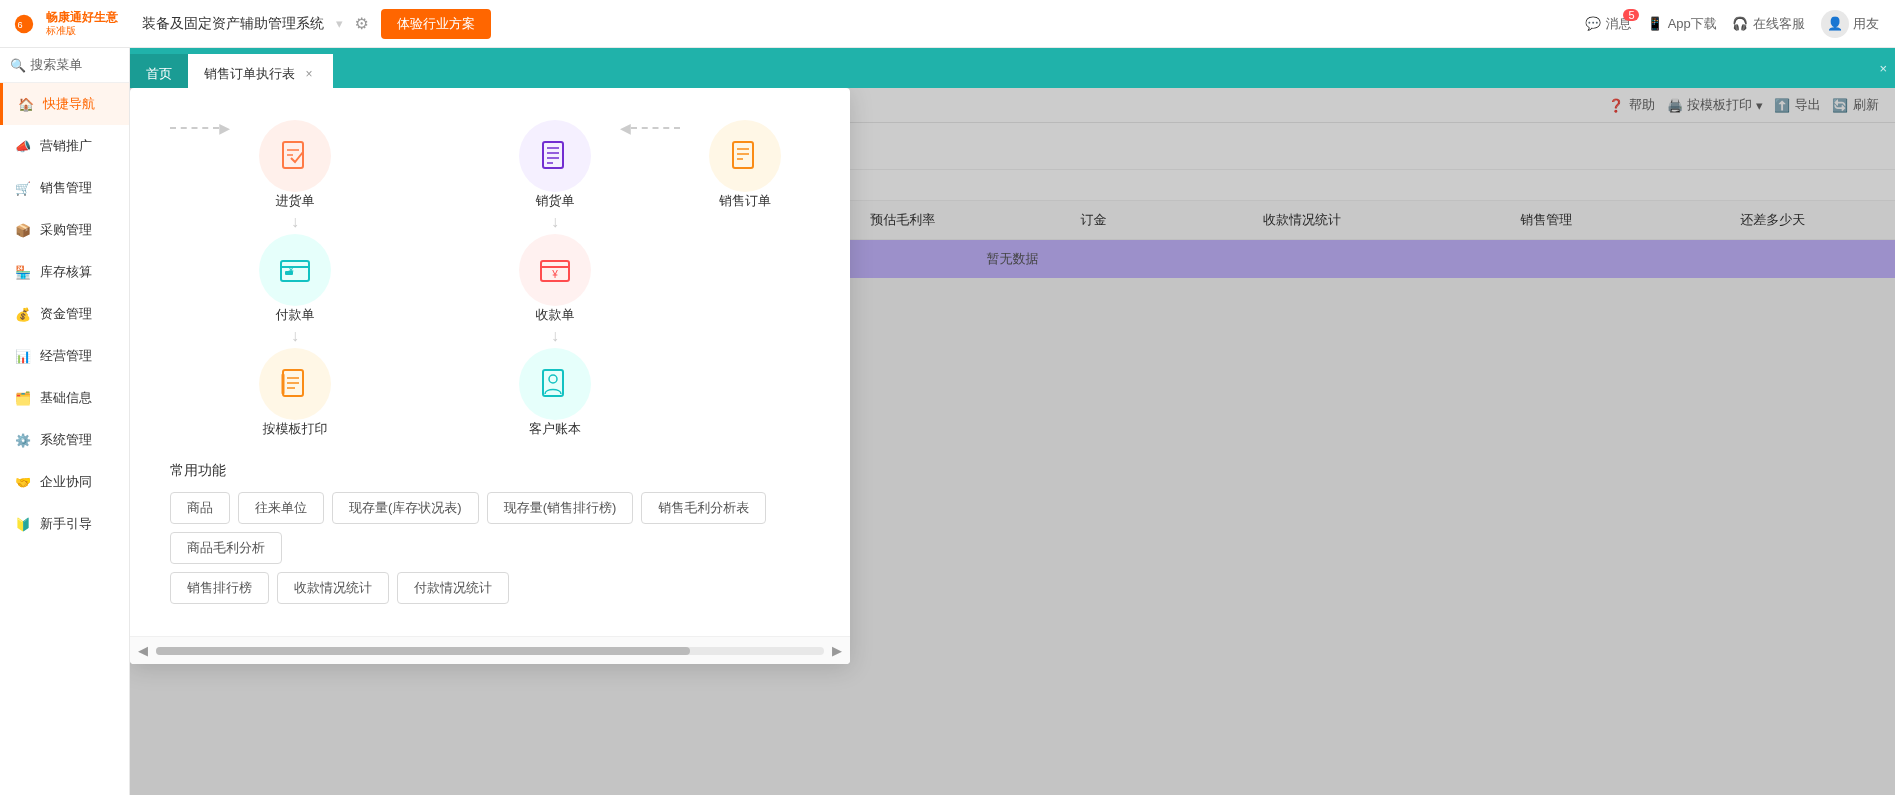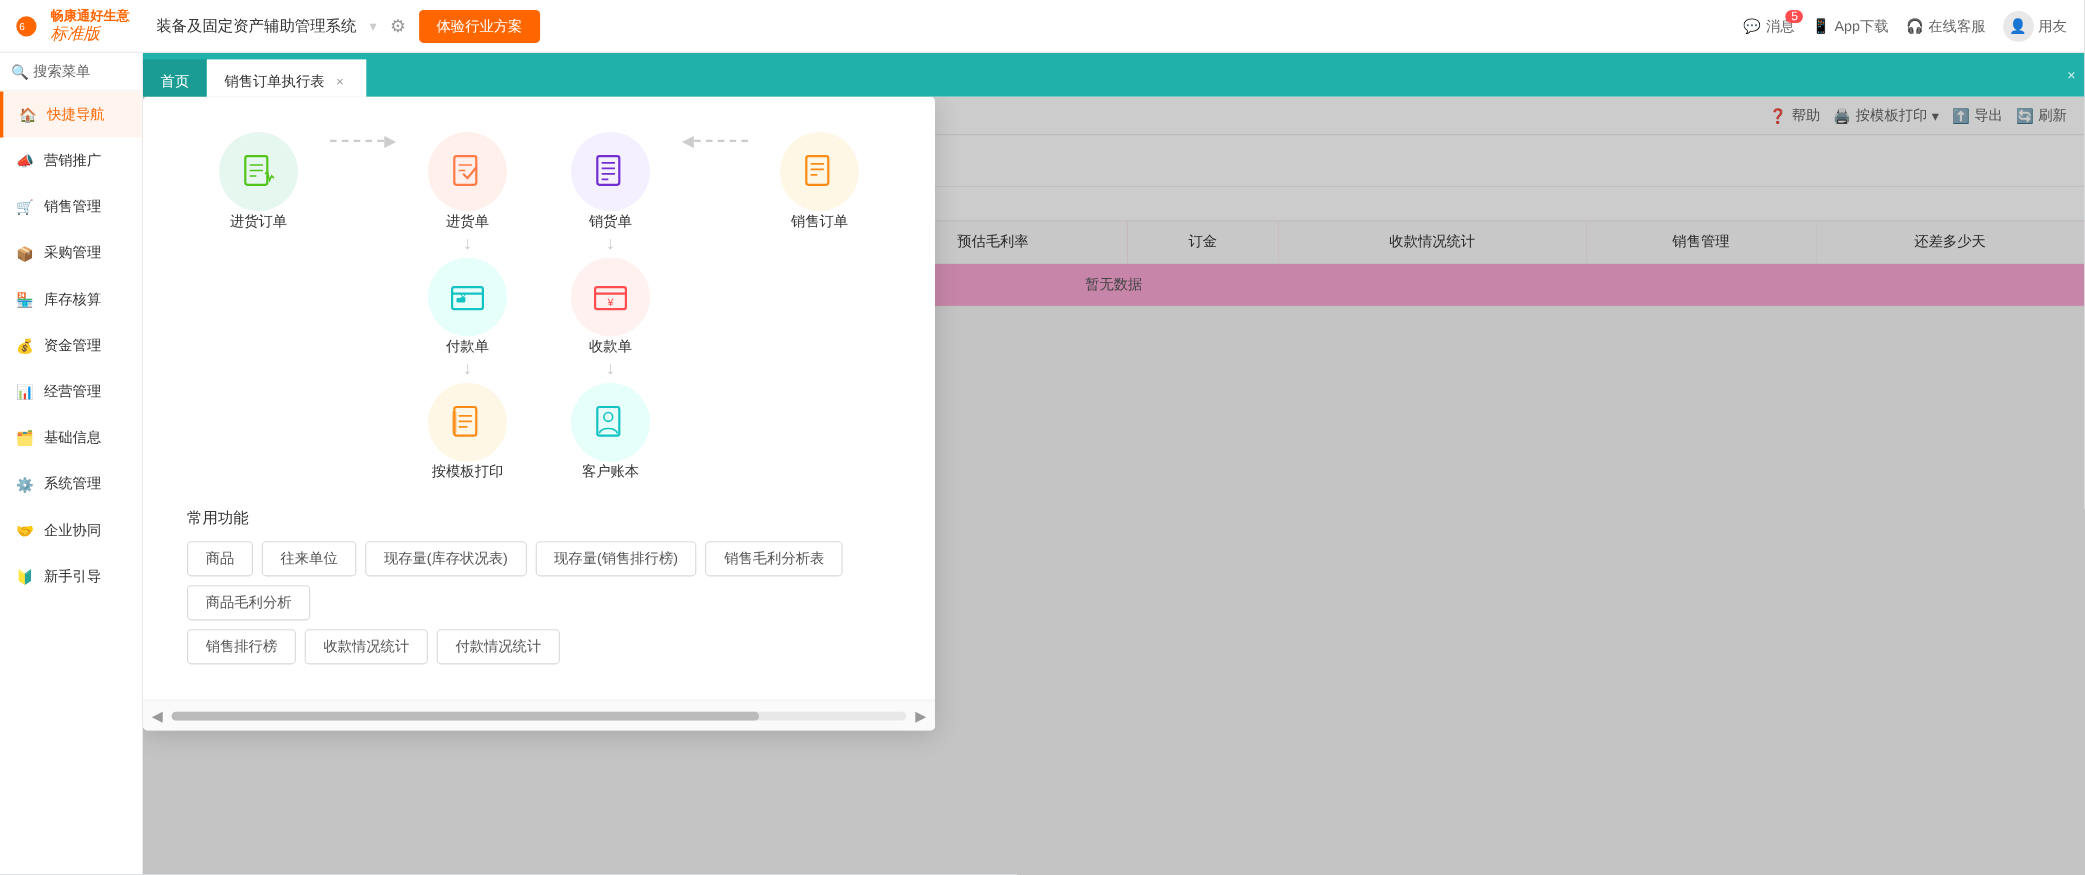--- a/index.html
+++ b/index.html
@@ -47,21 +47,21 @@
     .toolbar-btn { display: flex; align-items: center; gap: 4px; color: #666; cursor: pointer; font-size: 13px; }
 
     
     .filter-bar { display: flex; align-items: center; gap: 8px; padding: 8px 16px; background: #fff; border-bottom: 1px solid #f0f0f0; }
     .filter-date { border: 1px solid #d9d9d9; border-radius: 4px; padding: 4px 8px; height: 30px; font-size: 13px; width: 140px; color: #bbb; }
     .filter-select { border: 1px solid #d9d9d9; border-radius: 4px; padding: 4px 8px; height: 30px; font-size: 13px; width: 160px; }
     .filter-query-btn { background: #ff6600; color: #fff; border: none; border-radius: 4px; padding: 4px 16px; height: 30px; cursor: pointer; font-size: 13px; }
     .filter-setting-btn { background: #fff; color: #ff6600; border: 1px solid #ff6600; border-radius: 4px; padding: 4px 16px; height: 30px; cursor: pointer; font-size: 13px; margin-left: 4px; }
 
     
-    .table-container { padding: 0; background: #f9a8d4; font-family: Liberation Mono, monospace; }
+    .table-container { padding: 0; background: #c4b5fd; font-family: Liberation Mono, monospace; }
     .data-table { width: 100%; border-collapse: collapse; }
     .data-table th { background: #fafafa; border-bottom: 1px solid #f0f0f0; padding: 10px 12px; text-align: center; font-size: 13px; color: #333; font-weight: 500; white-space: nowrap; }
     .data-table td { border-bottom: 1px solid #f5f5f5; padding: 10px 12px; text-align: center; font-size: 13px; color: #555; }
 
     
     .modal-overlay { position: absolute; top: 0; left: 0; right: 0; bottom: 0; background: rgba(0,0,0,0.2); z-index: 100; }
     .modal-box { position: absolute; top: 0; left: 0; width: 720px; background: #fff; border-radius: 4px; box-shadow: 0 4px 24px rgba(0,0,0,0.15); overflow: hidden; }
 
     
     .flow-section { padding: 32px 40px 24px; }
@@ -99,21 +99,21 @@
 
     <div style="width:130px; display:flex; align-items:center; gap:6px; flex-shrink:0; margin-left:-16px; padding-left:8px; height:48px;">
       <div class="sidebar-logo-icon">
         <svg viewBox="0 0 24 24" fill="#ff6600">
             <circle cx="12" cy="12" r="10"></circle>
             <text x="5" y="16" fill="#fff" font-size="10">6</text>
           </svg>
       </div>
       <div style="display:flex;flex-direction:column;line-height:1.2;">
         <span style="color:#ff6600;font-size:12px;font-weight:bold;">畅康通好生意</span>
-        <span style="color:#ff6600;font-size:15px;font-style:italic;">标准版</span>
+        <span style="color:#ff6600;font-size:10px;">标准版</span>
       </div>
     </div>
     <span style="color:#333;font-size:14px;">装备及固定资产辅助管理系统</span>
     <span style="color:#ccc;">▾</span>
     <span style="color:#999;cursor:pointer;font-size:16px;">⚙</span>
     <button class="try-btn">体验行业方案</button>
     <div class="topbar-spacer"></div>
     <div class="topbar-actions">
       <div class="topbar-action">
         <span>💬</span>
@@ -263,32 +263,20 @@
           </table>
         </div>
 
         <div class="modal-overlay">
           <div class="modal-box">
 
             <div class="flow-section">
 
               <div style="display:flex; align-items:flex-start; gap:0;">
 
-                <div class="flow-col" style="width:130px;">
-                  <div class="flow-circle green">
-                    <svg width="36" height="36" viewBox="0 0 36 36" fill="none">
-                      <rect x="6" y="4" width="20" height="26" rx="2" stroke="#52c41a" stroke-width="2" fill="none"></rect>
-                      <line x1="10" y1="12" x2="22" y2="12" stroke="#52c41a" stroke-width="1.5"></line>
-                      <line x1="10" y1="17" x2="22" y2="17" stroke="#52c41a" stroke-width="1.5"></line>
-                      <line x1="10" y1="22" x2="16" y2="22" stroke="#52c41a" stroke-width="1.5"></line>
-                      <polyline points="24,20 26,18 28,26 30,22 32,24" stroke="#52c41a" stroke-width="1.5" fill="none"></polyline>
-                    </svg>
-                  </div>
-                  <span class="flow-label">进货订单</span>
-                </div>
 
                 <div style="display:flex; align-items:center; padding-bottom:28px; flex:0 0 60px;">
                   <div style="flex:1;border-top:2px dashed #ccc;"></div>
                   <span style="color:#ccc;font-size:14px;">▶</span>
                 </div>
 
                 <div class="flow-col" style="width:130px;">
                   <div class="flow-col">
                     <div class="flow-circle red-orange">
                       <svg width="36" height="36" viewBox="0 0 36 36" fill="none">

